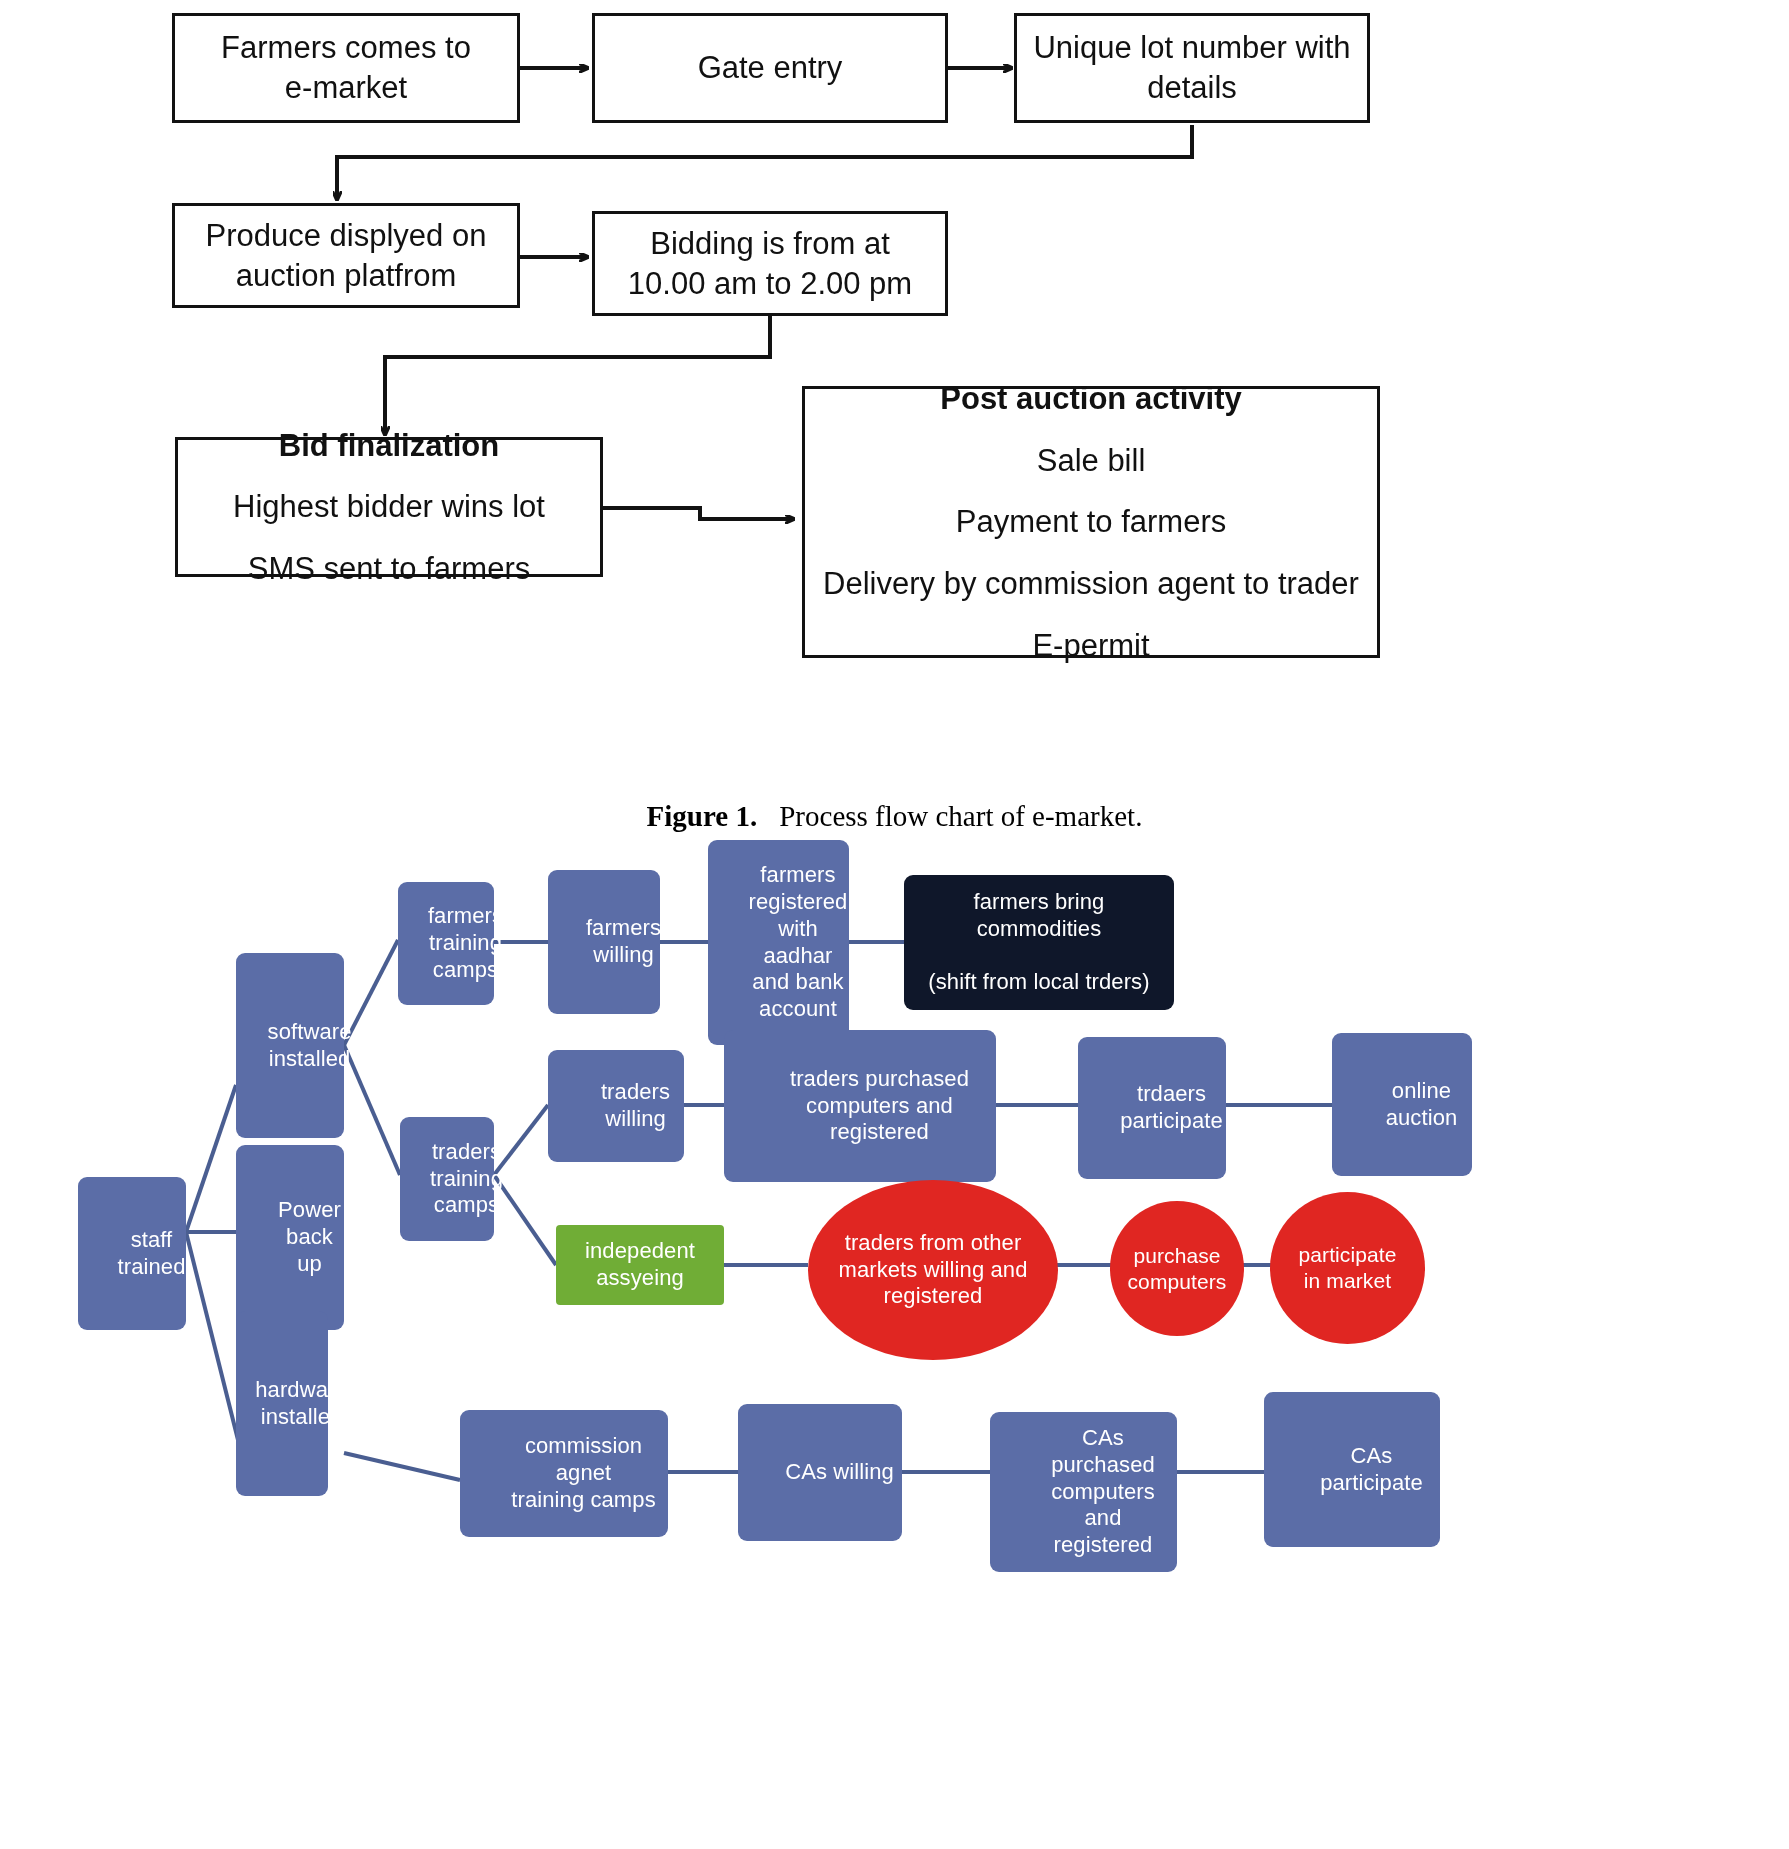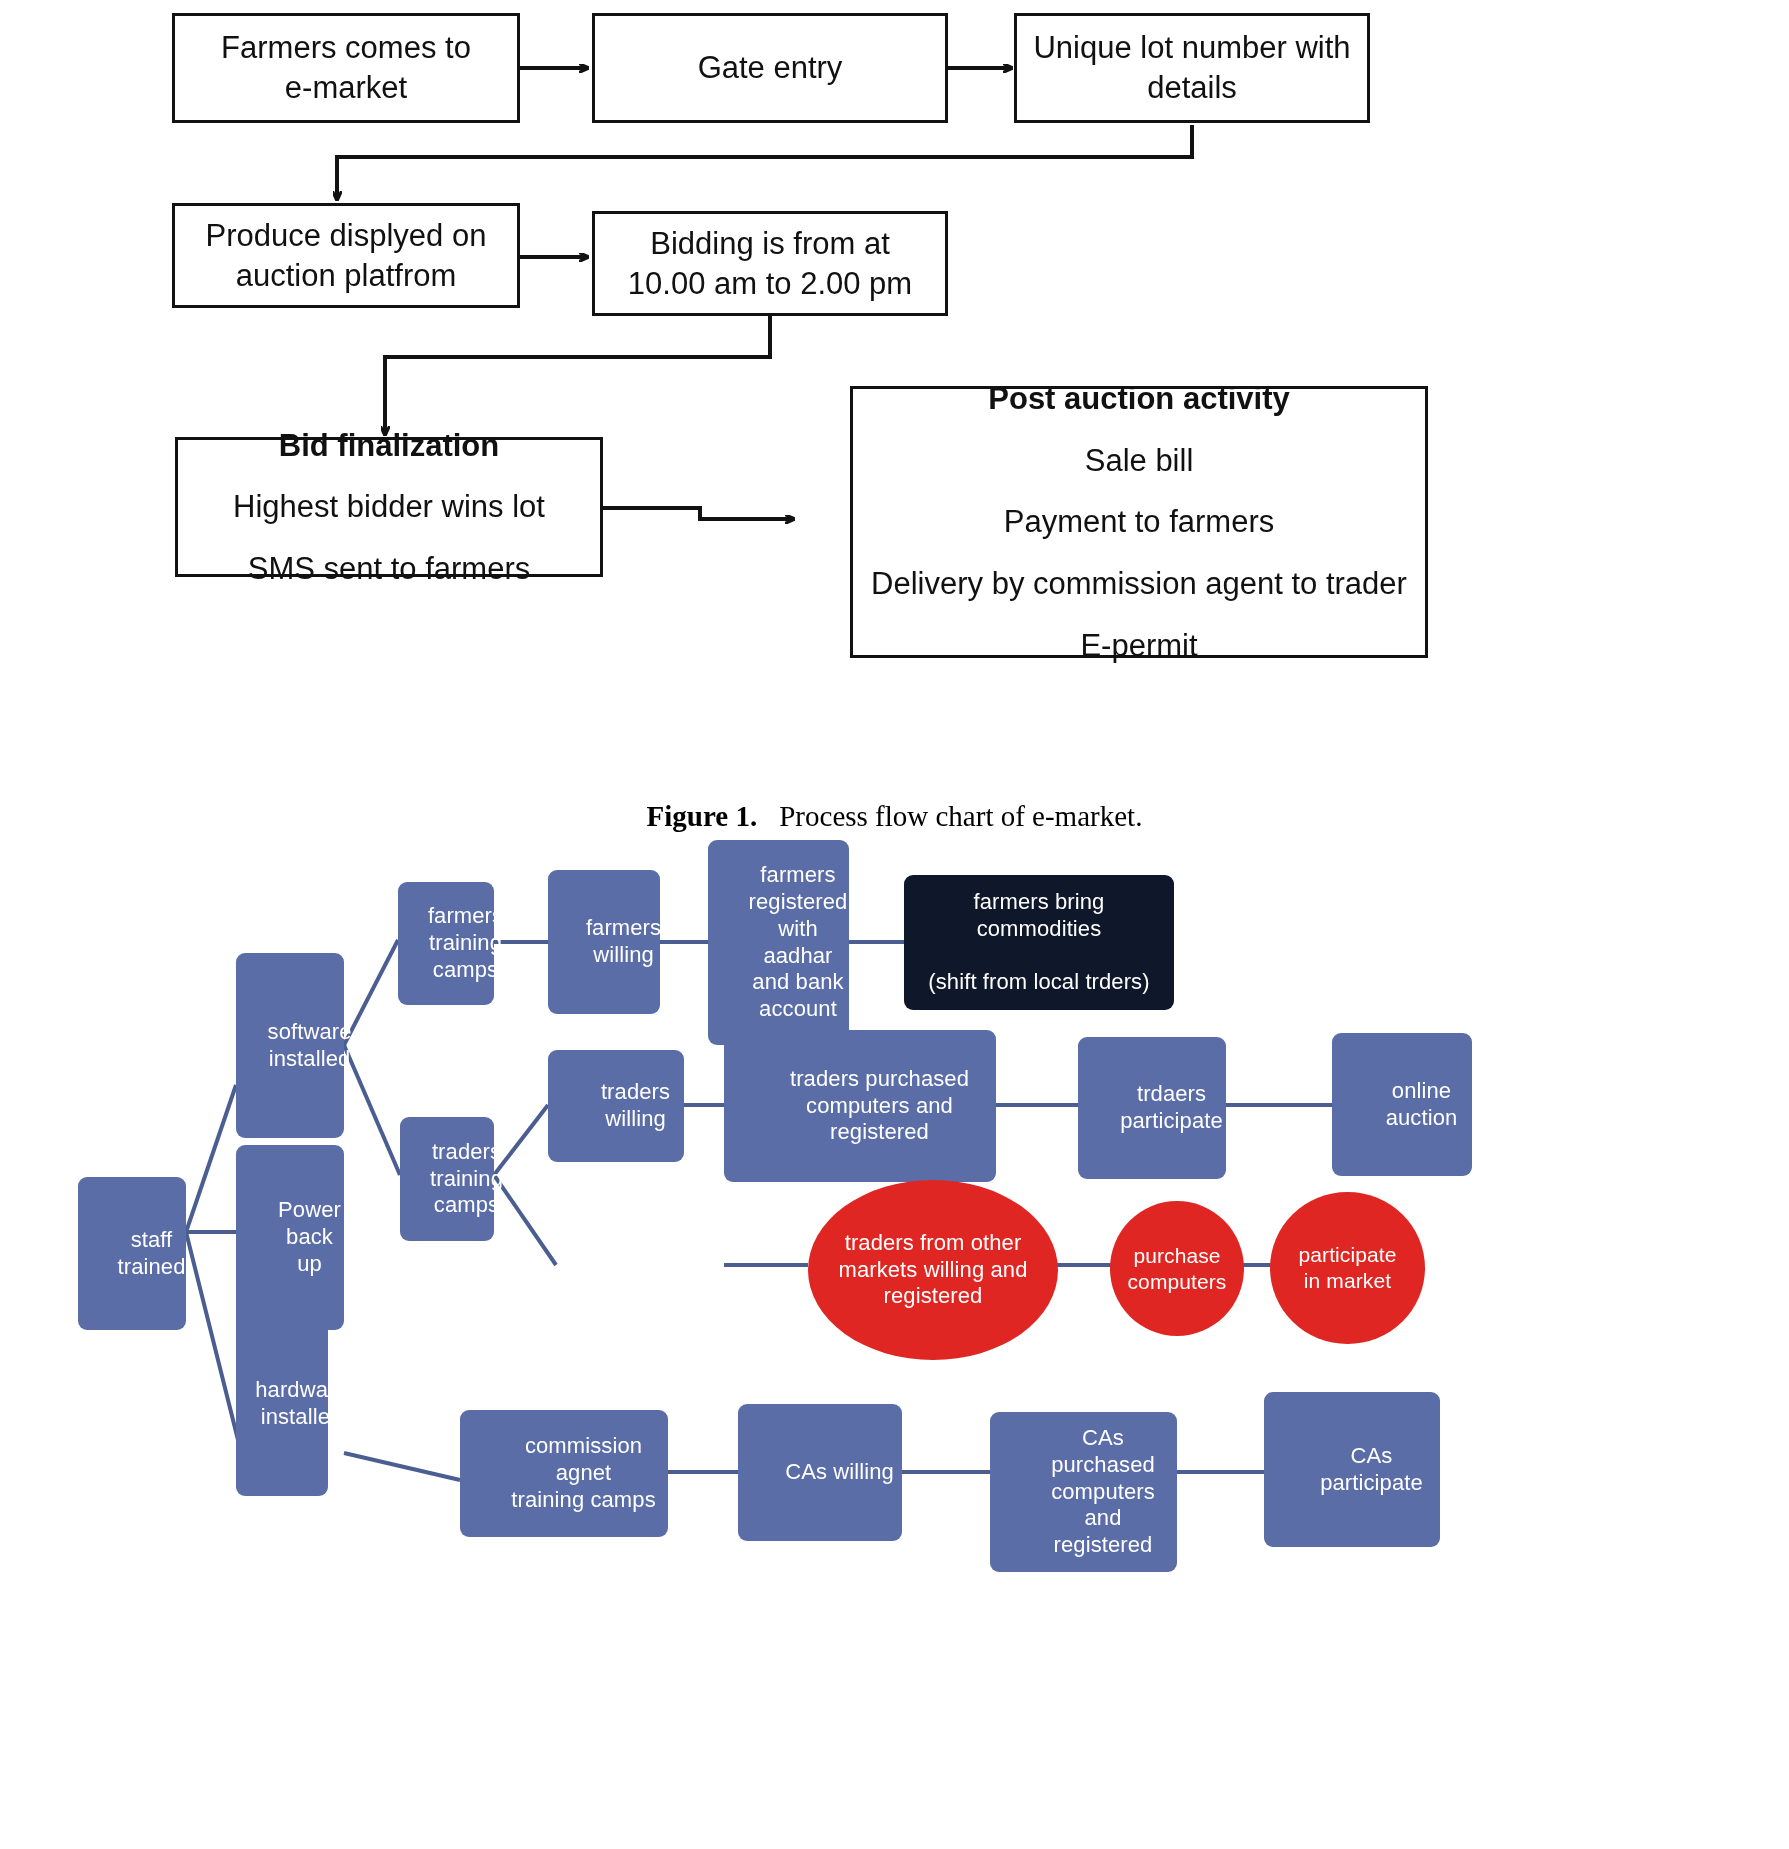--- a/index.html
+++ b/index.html
@@ -144,21 +144,21 @@
     <span class="ln">Bidding is from at</span>
     <span class="ln">10.00 am to 2.00 pm</span>
   </div>
 
   <div class="fbox spaced" style="left:175px; top:437px; width:428px; height:140px;">
     <span class="ln bold">Bid finalization</span>
     <span class="ln">Highest bidder wins lot</span>
     <span class="ln">SMS sent to farmers</span>
   </div>
 
-  <div class="fbox spaced" style="left:802px; top:386px; width:578px; height:272px;margin-left:48px;">
+  <div class="fbox spaced" style="left:802px; top:386px; width:578px; height:272px;">
     <span class="ln bold">Post auction activity</span>
     <span class="ln">Sale bill</span>
     <span class="ln">Payment to farmers</span>
     <span class="ln">Delivery by commission agent to trader</span>
     <span class="ln">E-permit</span>
   </div>
 
   <div id="fig1-caption">
     <span class="capnum">Figure 1.</span><span class="captxt">Process flow chart of e-market.</span>
   </div>
@@ -301,20 +301,26 @@
     </span>
   </div>
 
   <div class="node blue" style="left:1332px; top:153px; width:140px; height:143px;">
     <span class="txt">
       <span>online</span><br>
       <span>auction</span>
     </span>
   </div>
 
+  <div class="node green" style="left:556px; top:345px; width:168px; height:80px;">
+    <span class="txt">
+      <span>indepedent</span><br>
+      <span>assyeing</span>
+    </span>
+  </div>
 
   <div class="node ellipse" style="left:808px; top:300px; width:250px; height:180px;">
     <span class="txt">
       <span>traders from other</span><br>
       <span>markets willing and</span><br>
       <span>registered</span>
     </span>
   </div>
 
   <div class="node ellipse small" style="left:1110px; top:321px; width:134px; height:135px;">

